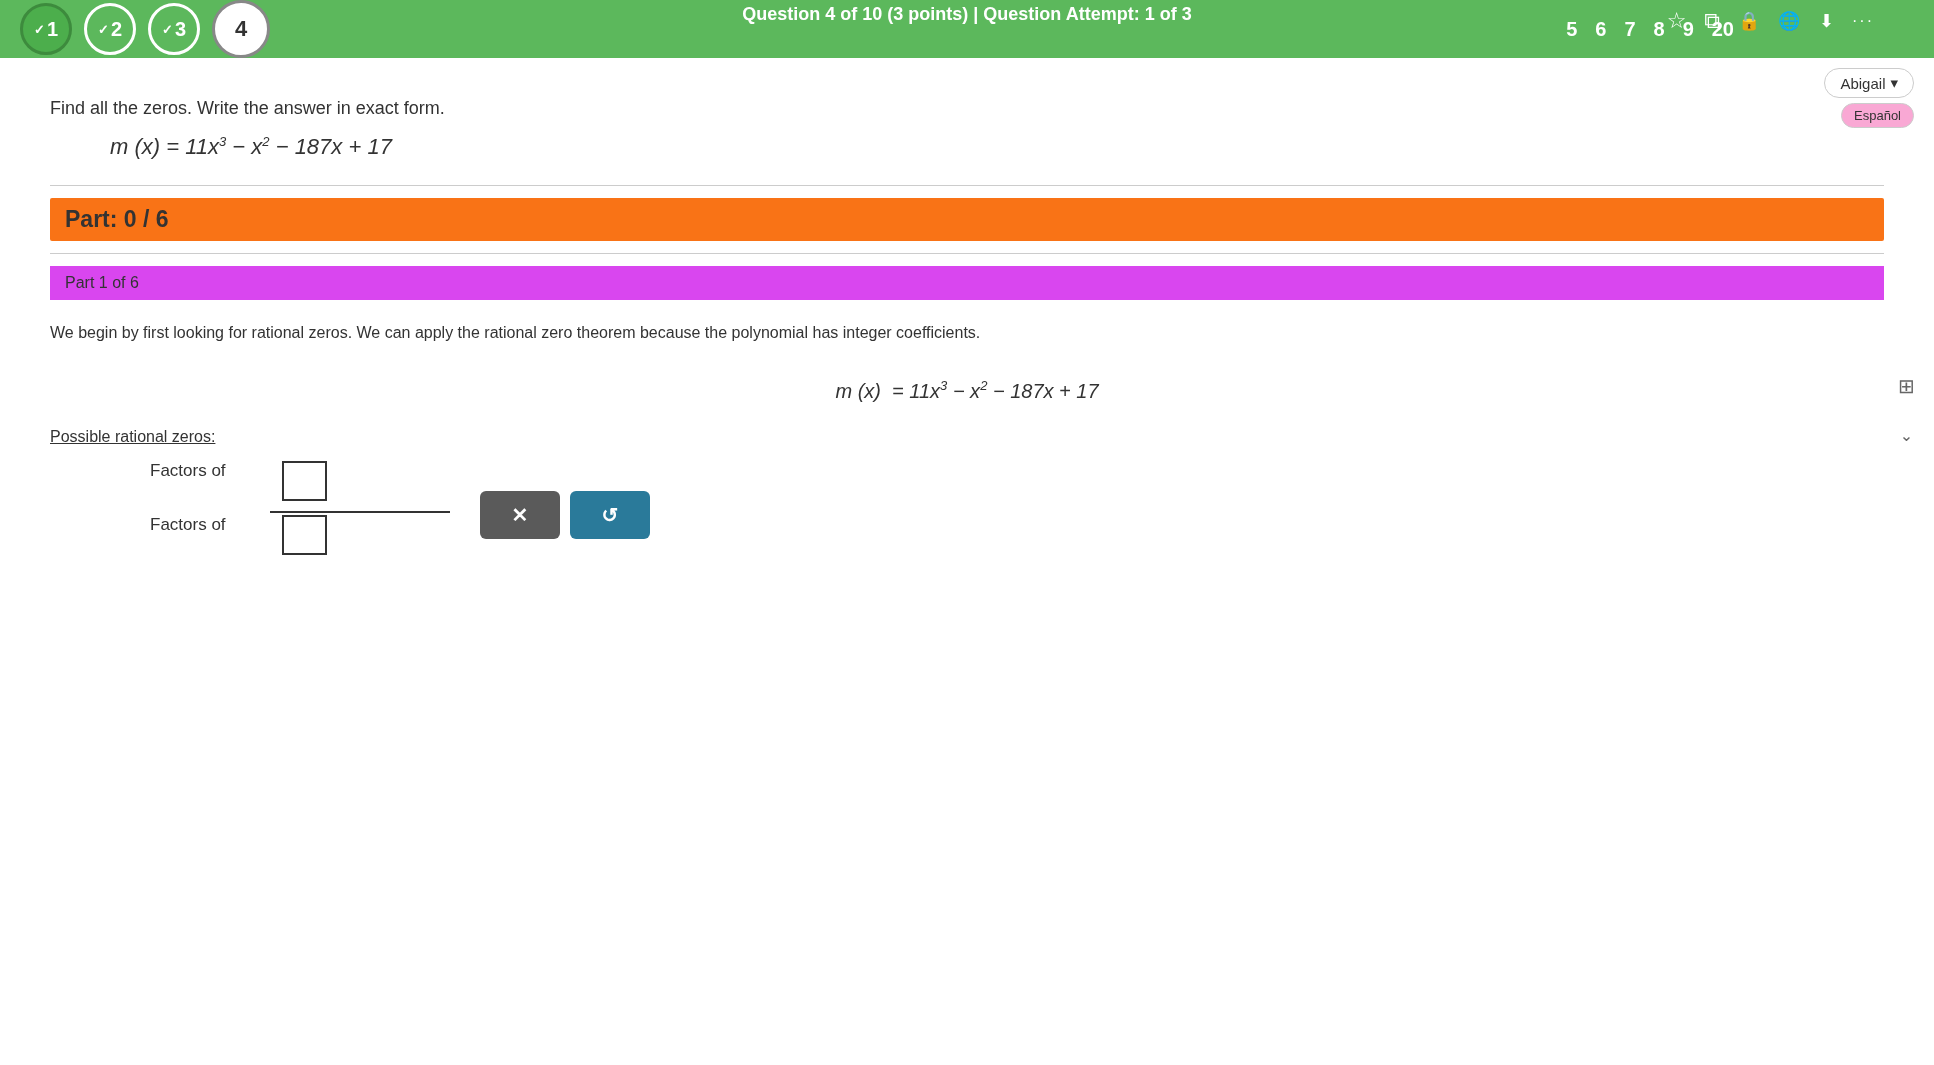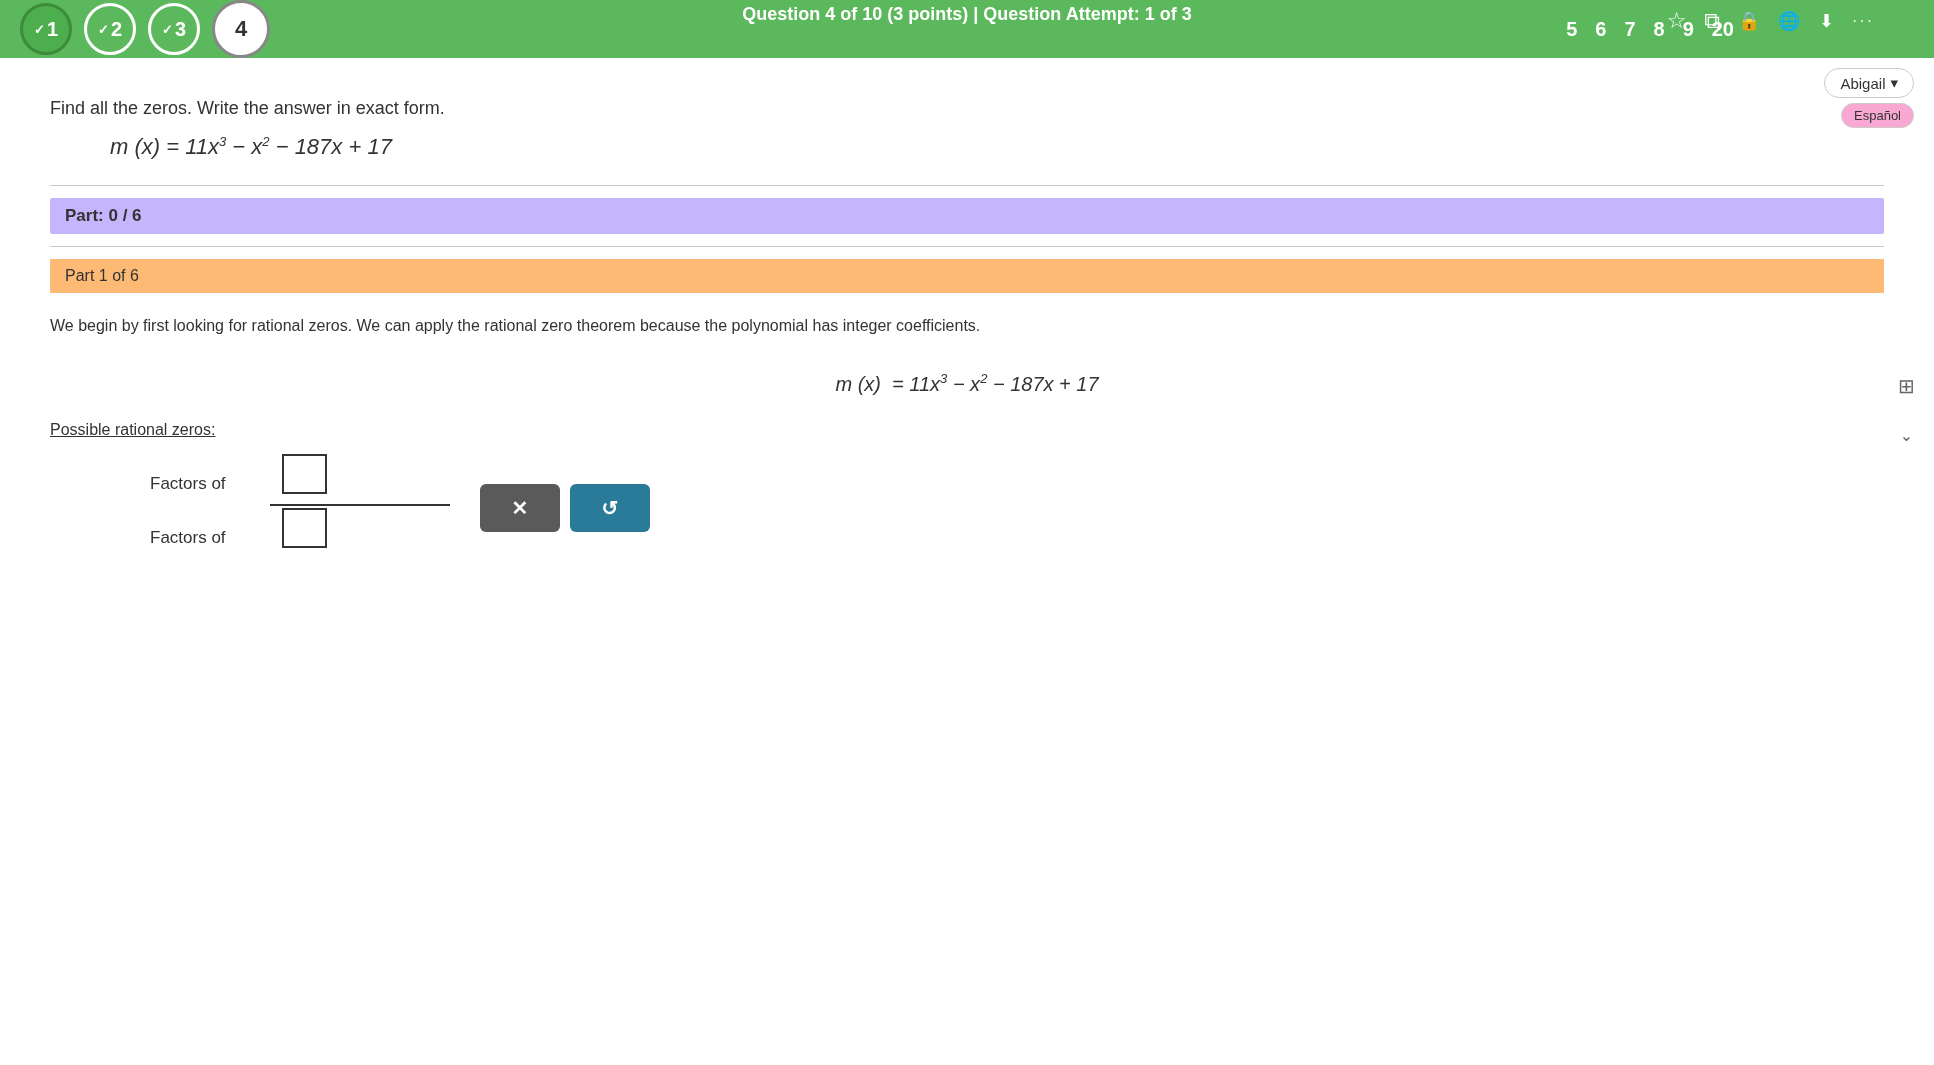--- a/index.html
+++ b/index.html
@@ -138,31 +138,31 @@
       color: #333;
       margin-left: 60px;
       margin-bottom: 25px;
       font-style: italic;
     }
 
     sup { font-size: 13px; vertical-align: super; }
 
     
     .part-header {
-      background: #c4b5fd;
+      background: #f97316;
       padding: 8px 15px;
-      font-size: 17px;
+      font-size: 23px;
       font-weight: bold;
       color: #333;
       margin-bottom: 2px;
       border-radius: 2px;
     }
 
     .part-subheader {
-      background: #fdba74;
+      background: #d946ef;
       padding: 8px 15px;
       font-size: 16px;
       color: #333;
       margin-bottom: 20px;
     }
 
     .step-text {
       font-size: 16px;
       color: #333;
       margin-bottom: 32px;
@@ -179,21 +179,21 @@
 
     .possible-zeros-label {
       font-size: 16px;
       color: #333;
       margin-bottom: 15px;
       text-decoration: underline;
     }
 
     .fraction-row {
       display: flex;
-      align-items: flex-end;
+      align-items: flex-start;
       gap: 12px;
       margin-bottom: 8px;
       position: relative;
     }
 
     .fraction-label {
       font-size: 17px;
       color: #333;
       min-width: 120px;
     }

